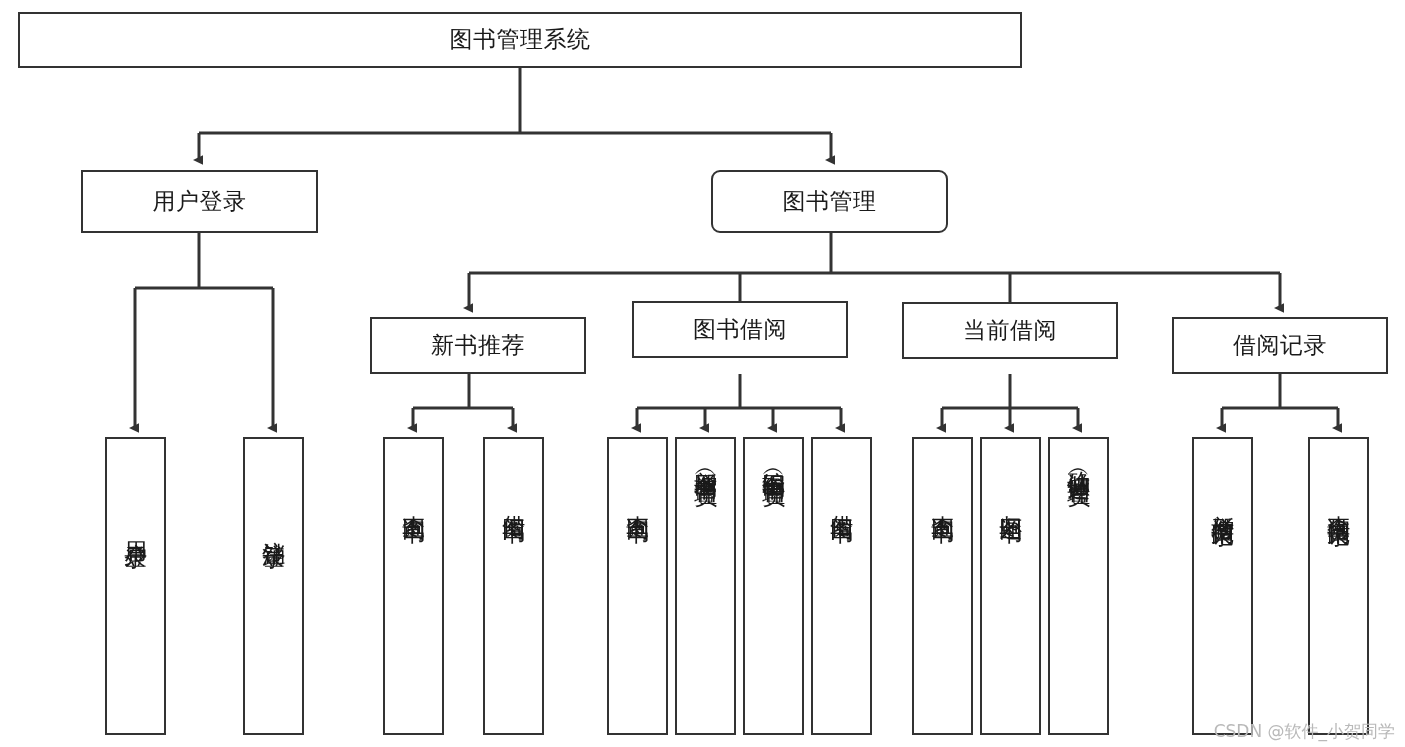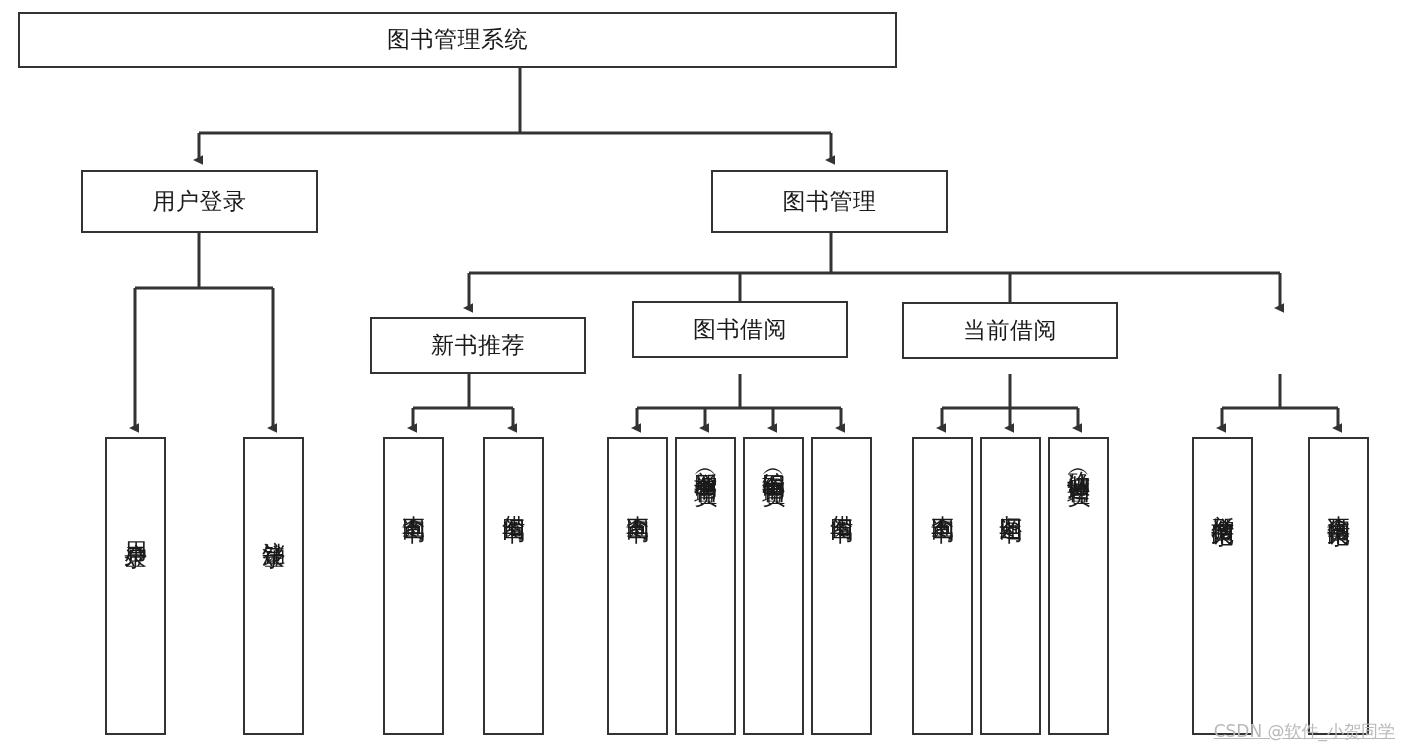--- a/index.html
+++ b/index.html
@@ -74,21 +74,20 @@
   }
   #watermark {
     position: absolute;
     right: 10px;
     bottom: 4px;
     font-size: 17px;
     color: #b9b9b9;
     z-index: 5;
     white-space: nowrap;
     font-family: "DejaVu Sans", "Liberation Sans", sans-serif;
-    text-decoration: underline;
   }
 </style>
 </head>
 <body>
 
 <div id="diagram-root">
 
   <svg id="edge-layer" viewBox="0 0 1405 747" xmlns="http://www.w3.org/2000/svg">
     <defs>
       <marker id="arrow" markerWidth="10" markerHeight="10" refX="5.2" refY="4" orient="auto" markerUnits="userSpaceOnUse">
@@ -132,40 +131,43 @@
       <path d="M1010,408 L1010,428" marker-end="url(#arrow)"></path>
       <path d="M1078,408 L1078,428" marker-end="url(#arrow)"></path>
 
       <path d="M1280,374 L1280,408"></path>
       <path d="M1222,408 L1338,408"></path>
       <path d="M1222,408 L1222,428" marker-end="url(#arrow)"></path>
       <path d="M1338,408 L1338,428" marker-end="url(#arrow)"></path>
     </g>
   </svg>
 
-  <div class="node horiz root" style="left:18px; top:12px; width:879px; height:56px;justify-content:center;">
+  <div class="node horiz root" style="left:18px; top:12px; width:1004px; height:56px;justify-content:center;">
     <span class="label">图书管理系统</span>
   </div>
 
   <div class="node horiz" style="left:81px; top:170px; width:237px; height:63px;">
     <span class="label">用户登录</span>
   </div>
-  <div class="node horiz" style="left:711px; top:170px; width:237px; height:63px;">
+  <div class="node horiz" style="left:711px; top:170px; width:237px; height:63px;border-radius:9px;">
     <span class="label">图书管理</span>
   </div>
 
   <div class="node horiz" style="left:361px; top:317px; width:216px; height:57px;margin-left:9px;">
     <span class="label">新书推荐</span>
   </div>
   <div class="node horiz" style="left:632px; top:301px; width:216px; height:57px;">
     <span class="label">图书借阅</span>
   </div>
   <div class="node horiz" style="left:902px; top:302px; width:216px; height:57px;">
     <span class="label">当前借阅</span>
   </div>
+  <div class="node horiz" style="left:1172px; top:317px; width:216px; height:57px;">
+    <span class="label">借阅记录</span>
+  </div>
 
   <div class="node vert mid" style="left:105px; top:437px; width:61px; height:298px;">
     <span class="label">用户登录</span>
   </div>
   <div class="node vert mid" style="left:243px; top:437px; width:61px; height:298px;">
     <span class="label">注销登录</span>
   </div>
 
   <div class="node vert midsmall" style="left:383px; top:437px; width:61px; height:298px;">
     <span class="label">查询图书</span>

